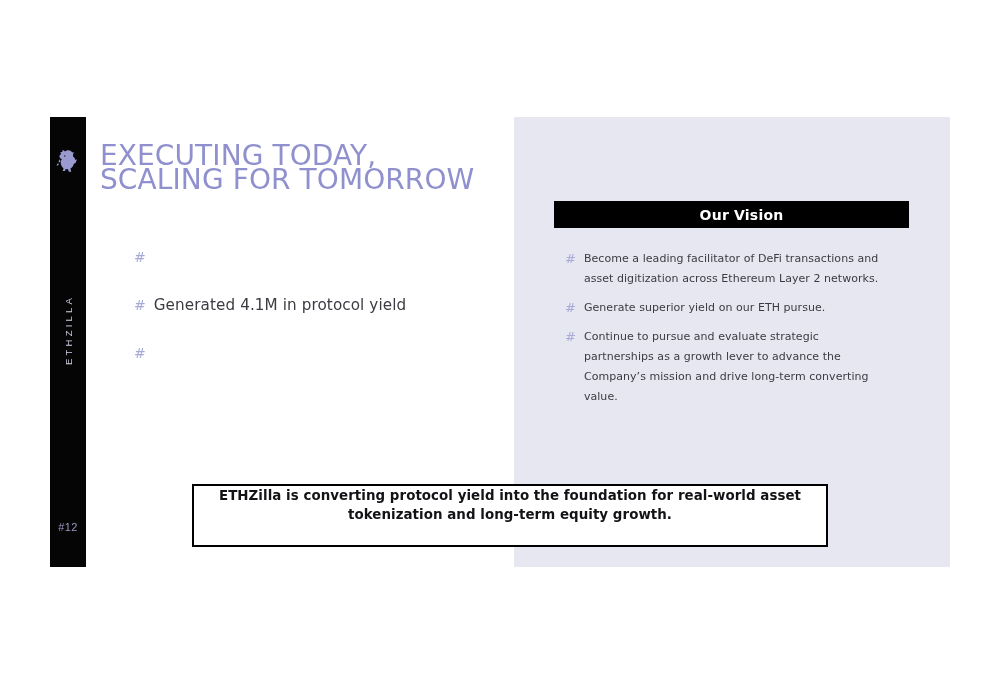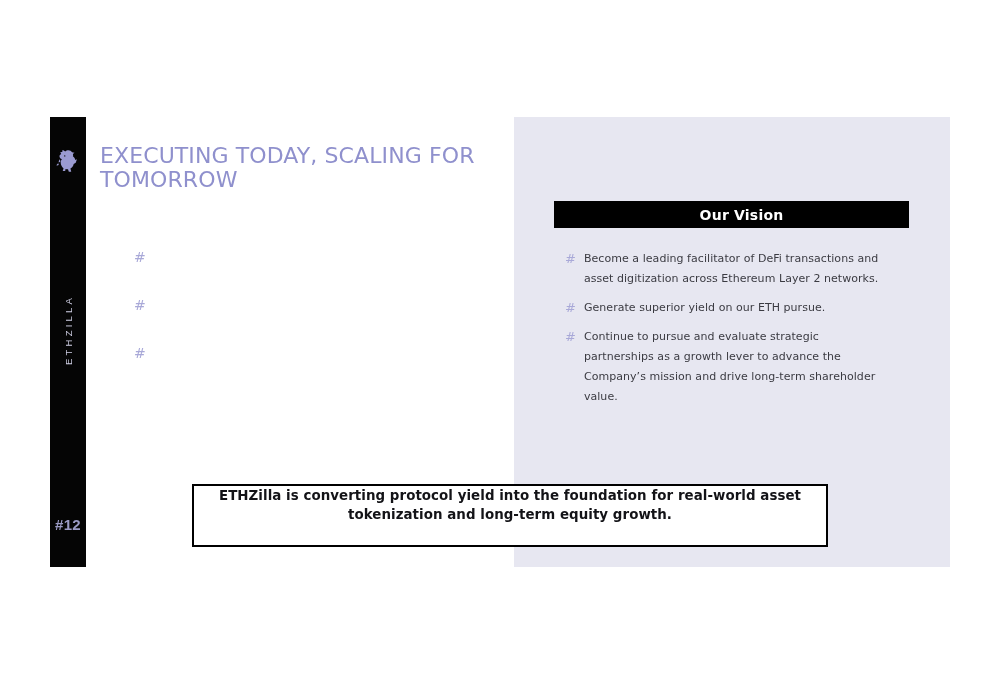--- a/index.html
+++ b/index.html
@@ -64,35 +64,35 @@
     color: #cfcfe4;
     white-space: nowrap;
     font-weight: 400;
   }
   .sidebar-page-num {
     position: absolute;
     left: 50%;
     bottom: 34px;
     transform: translateX(-50%);
     font-family: "Liberation Sans", sans-serif;
-    font-size: 15px;
+    font-size: 11px;
     color: #9a9ac4;
-    font-weight: 700;
+    font-weight: 400;
     letter-spacing: 0.3px;
     white-space: nowrap;
   }
 
   
   .slide-title {
     position: absolute;
     left: 100px;
     top: 144px;
     width: 400px;
     font-family: "DejaVu Sans", sans-serif;
-    font-size: 22px;
+    font-size: 28px;
     line-height: 24px;
     font-weight: 400;
     color: #8f90cd;
     letter-spacing: 0.1px;
   }
 
   
   .left-bullets {
     position: absolute;
     left: 134px;
@@ -219,20 +219,21 @@
   </div>
 
   <div class="slide-title">EXECUTING TODAY, SCALING FOR TOMORROW</div>
 
   <div class="left-bullets">
     <div class="left-bullet">
       <span class="bullet-hash">#</span>
     </div>
     <div class="left-bullet">
       <span class="bullet-hash">#</span>
+      <span class="bullet-text">Generated 4.1M in protocol yield</span>
     </div>
     <div class="left-bullet">
       <span class="bullet-hash">#</span>
     </div>
   </div>
 
   <div class="vision-banner">
     <span class="vision-banner-label">Our Vision</span>
   </div>
 
@@ -240,21 +241,21 @@
     <div class="right-bullet">
       <span class="rb-hash">#</span>
       <span class="rb-text">Become a leading facilitator of DeFi transactions and asset digitization across Ethereum Layer 2 networks.</span>
     </div>
     <div class="right-bullet">
       <span class="rb-hash">#</span>
       <span class="rb-text">Generate superior yield on our ETH pursue.</span>
     </div>
     <div class="right-bullet">
       <span class="rb-hash">#</span>
-      <span class="rb-text">Continue to pursue and evaluate strategic partnerships as a growth lever to advance the Company’s mission and drive long-term shareholder value.</span>
+      <span class="rb-text">Continue to pursue and evaluate strategic partnerships as a growth lever to advance the Company’s mission and drive long-term converting value.</span>
     </div>
   </div>
 
   <div class="callout">
     <div class="callout-text">ETHZilla is converting protocol yield into the foundation for real-world asset tokenization and long-term equity growth.</div>
   </div>
 
 </div>
 
 </body></html>

